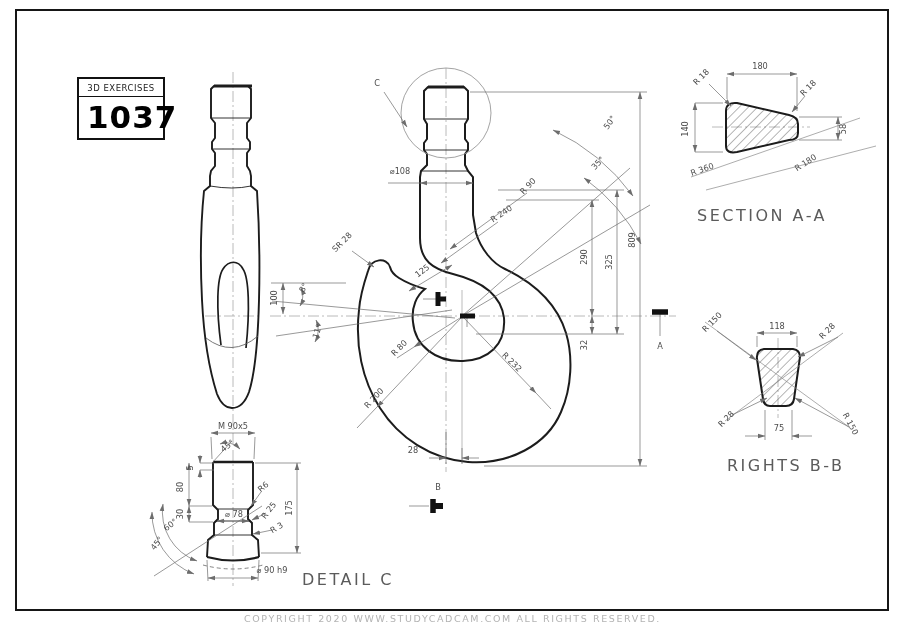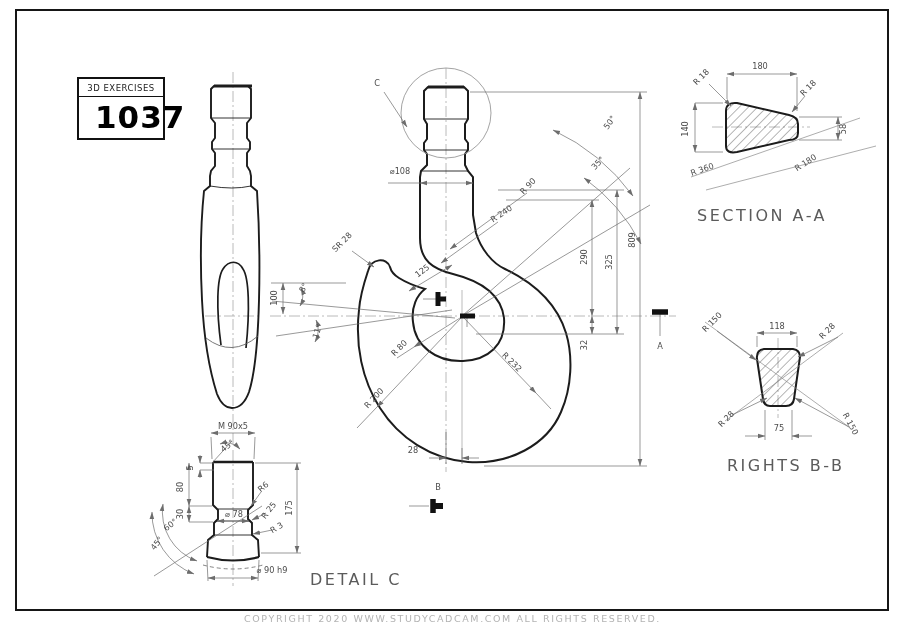--- a/index.html
+++ b/index.html
@@ -6,21 +6,21 @@
   #stage{position:relative;width:905px;height:640px;background:#fff;overflow:hidden;
          font-family:"DejaVu Sans","Liberation Sans",sans-serif;}
   #border-frame{position:absolute;left:15px;top:9px;width:870px;height:598px;
          border:2.5px solid #161616;}
   #drawing{position:absolute;left:0;top:0;}
   .view-title{position:absolute;color:#5b5b5b;font-size:16px;letter-spacing:2.5px;white-space:nowrap;}
   #title-block{position:absolute;left:77px;top:77px;width:84px;border:2px solid #111;background:#fff;}
   #title-block .tb-head{font-size:8.5px;color:#222;text-align:center;padding:4px 2px 3px;
          border-bottom:1.5px solid #111;letter-spacing:.5px;}
   #title-block .tb-num{font-size:31px;font-weight:bold;color:#000;text-align:center;
-         padding:2px 16px 3px;letter-spacing:1px;}
+         padding:2px 8px 3px;letter-spacing:1px;}
   #copyright{position:absolute;left:0;top:613px;width:905px;text-align:center;
          color:#b3b3b3;font-size:9.5px;letter-spacing:1.6px;white-space:nowrap;}
   svg text{fill:#4d4d4d;font-size:8.2px;font-family:"DejaVu Sans","Liberation Sans",sans-serif;}
 </style>
 </head>
 <body>
 
 <div id="stage">
 
   <div id="border-frame"></div>
@@ -262,16 +262,16 @@
       </g>
   </svg>
 
   <div id="title-block">
     <div class="tb-head">3D EXERCISES</div>
     <div class="tb-num">1037</div>
   </div>
 
   <div class="view-title" style="left:697px;top:206px;">SECTION A-A</div>
   <div class="view-title" style="left:727px;top:456px;">RIGHTS B-B</div>
-  <div class="view-title" style="left:302px;top:570px;margin-left:8px;">DETAIL C</div>
+  <div class="view-title" style="left:302px;top:570px;">DETAIL C</div>
 
   <div id="copyright">COPYRIGHT   2020  WWW.STUDYCADCAM.COM  ALL  RIGHTS  RESERVED.</div>
 </div>
 
 </body></html>

